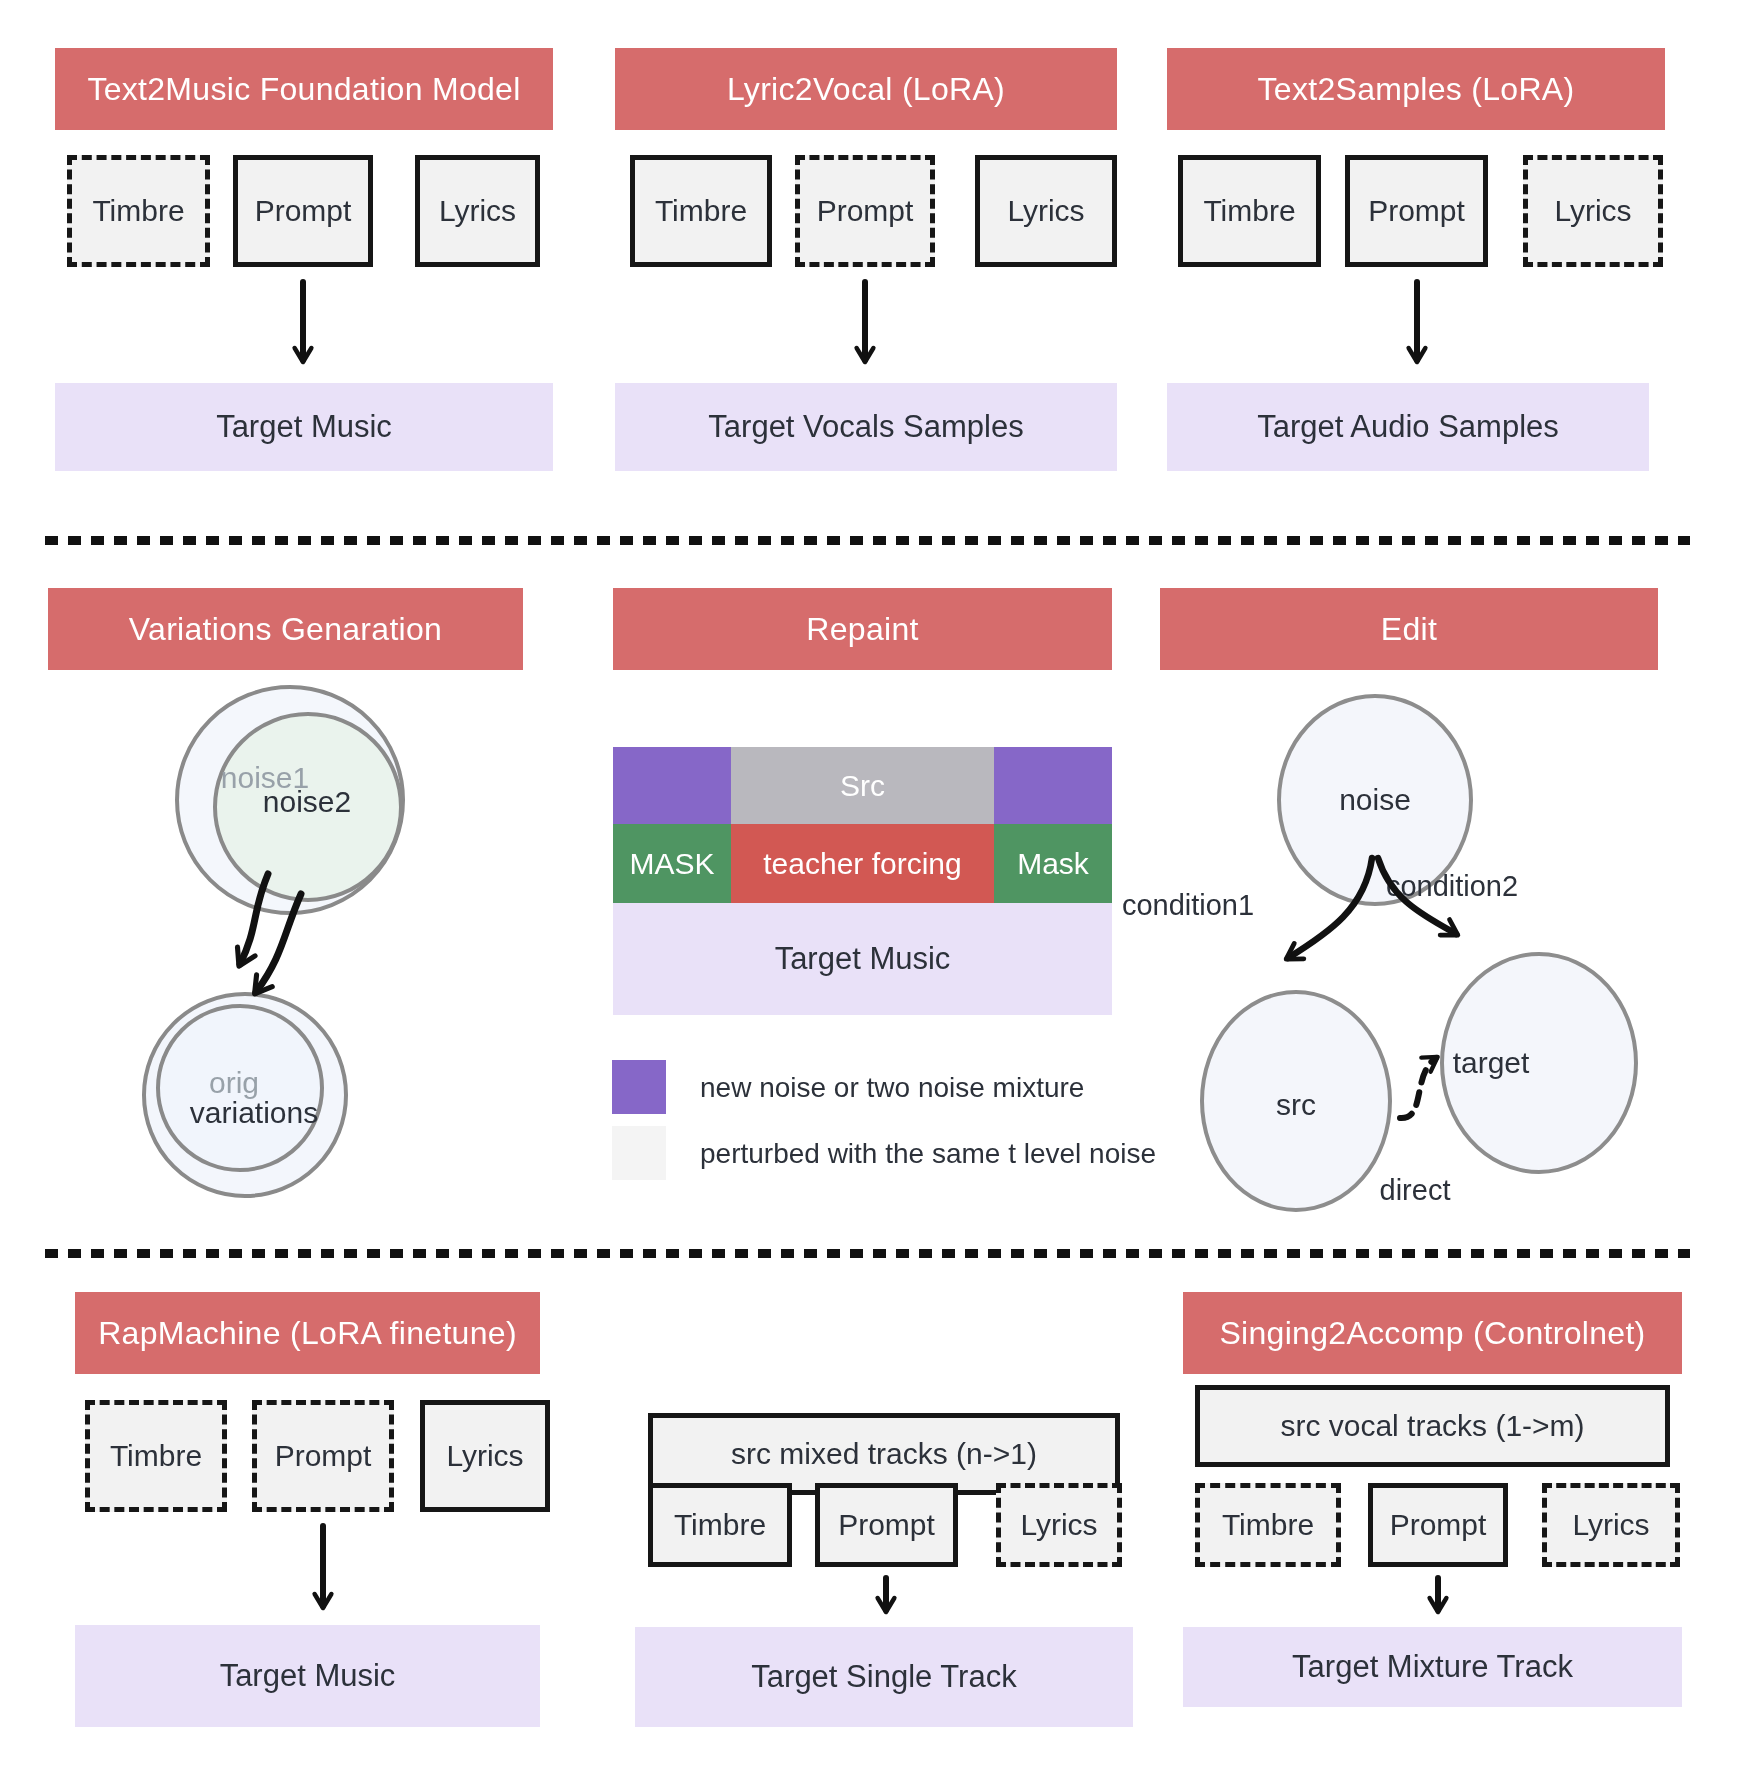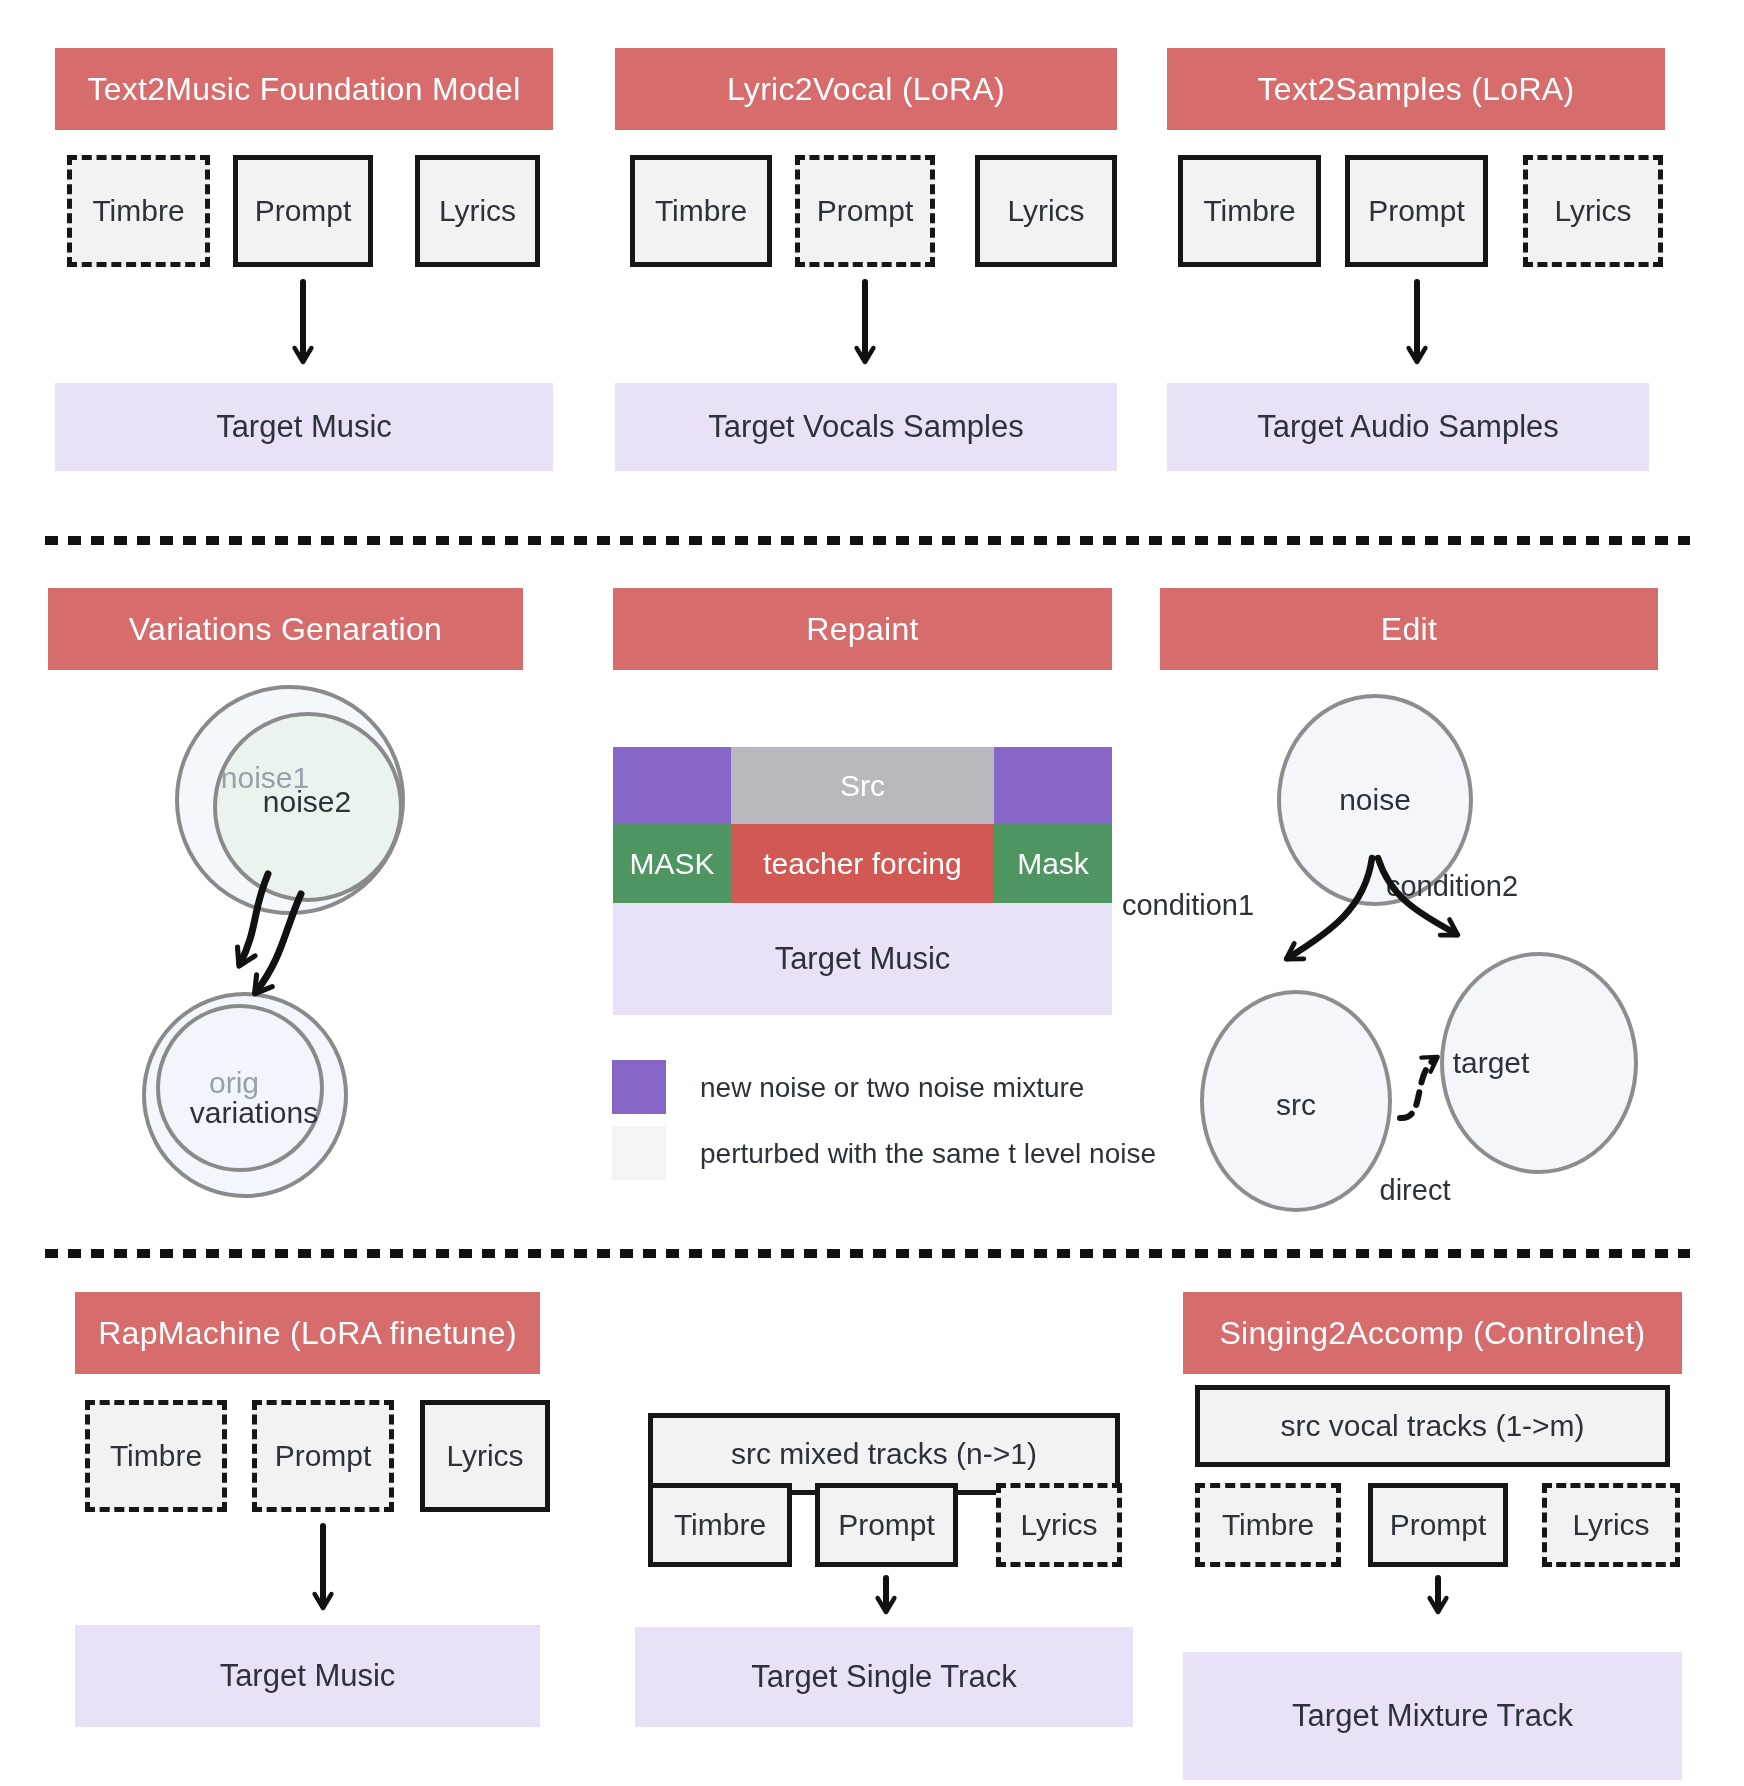--- a/index.html
+++ b/index.html
@@ -101,21 +101,21 @@
   <div class="inbox" style="left:648px;top:1483px;width:144px;height:84px;">Timbre</div>
   <div class="inbox" style="left:815px;top:1483px;width:143px;height:84px;">Prompt</div>
   <div class="inbox dashed" style="left:996px;top:1483px;width:126px;height:84px;">Lyrics</div>
   <div class="bar" style="left:635px;top:1627px;width:498px;height:100px;">Target Single Track</div>
 
   <div class="hdr" style="left:1183px;top:1292px;width:499px;">Singing2Accomp (Controlnet)</div>
   <div class="inbox" style="left:1195px;top:1385px;width:475px;height:82px;">src vocal tracks (1-&gt;m)</div>
   <div class="inbox dashed" style="left:1195px;top:1483px;width:146px;height:84px;">Timbre</div>
   <div class="inbox" style="left:1368px;top:1483px;width:140px;height:84px;">Prompt</div>
   <div class="inbox dashed" style="left:1542px;top:1483px;width:138px;height:84px;">Lyrics</div>
-  <div class="bar" style="left:1183px;top:1627px;width:499px;height:128px;margin-top:25px;">Target Mixture Track</div>
+  <div class="bar" style="left:1183px;top:1627px;width:499px;height:80px;">Target Mixture Track</div>
 
   <svg width="1744" height="1786" viewBox="0 0 1744 1786" aria-hidden="true">
     <defs>
       <marker id="ah" viewBox="0 0 12 12" refX="8.5" refY="6" markerWidth="4" markerHeight="4" orient="auto-start-reverse">
         <path d="M2.5 1.8 L9.5 6 L2.5 10.2" fill="none" stroke="#111" stroke-width="2.2" stroke-linecap="round" stroke-linejoin="round"></path>
       </marker>
     </defs>
     <g stroke="#111" stroke-width="6" fill="none" stroke-linecap="round">
       <path d="M303 282 L303 360" marker-end="url(#ah)"></path>
       <path d="M865 282 L865 360" marker-end="url(#ah)"></path>

